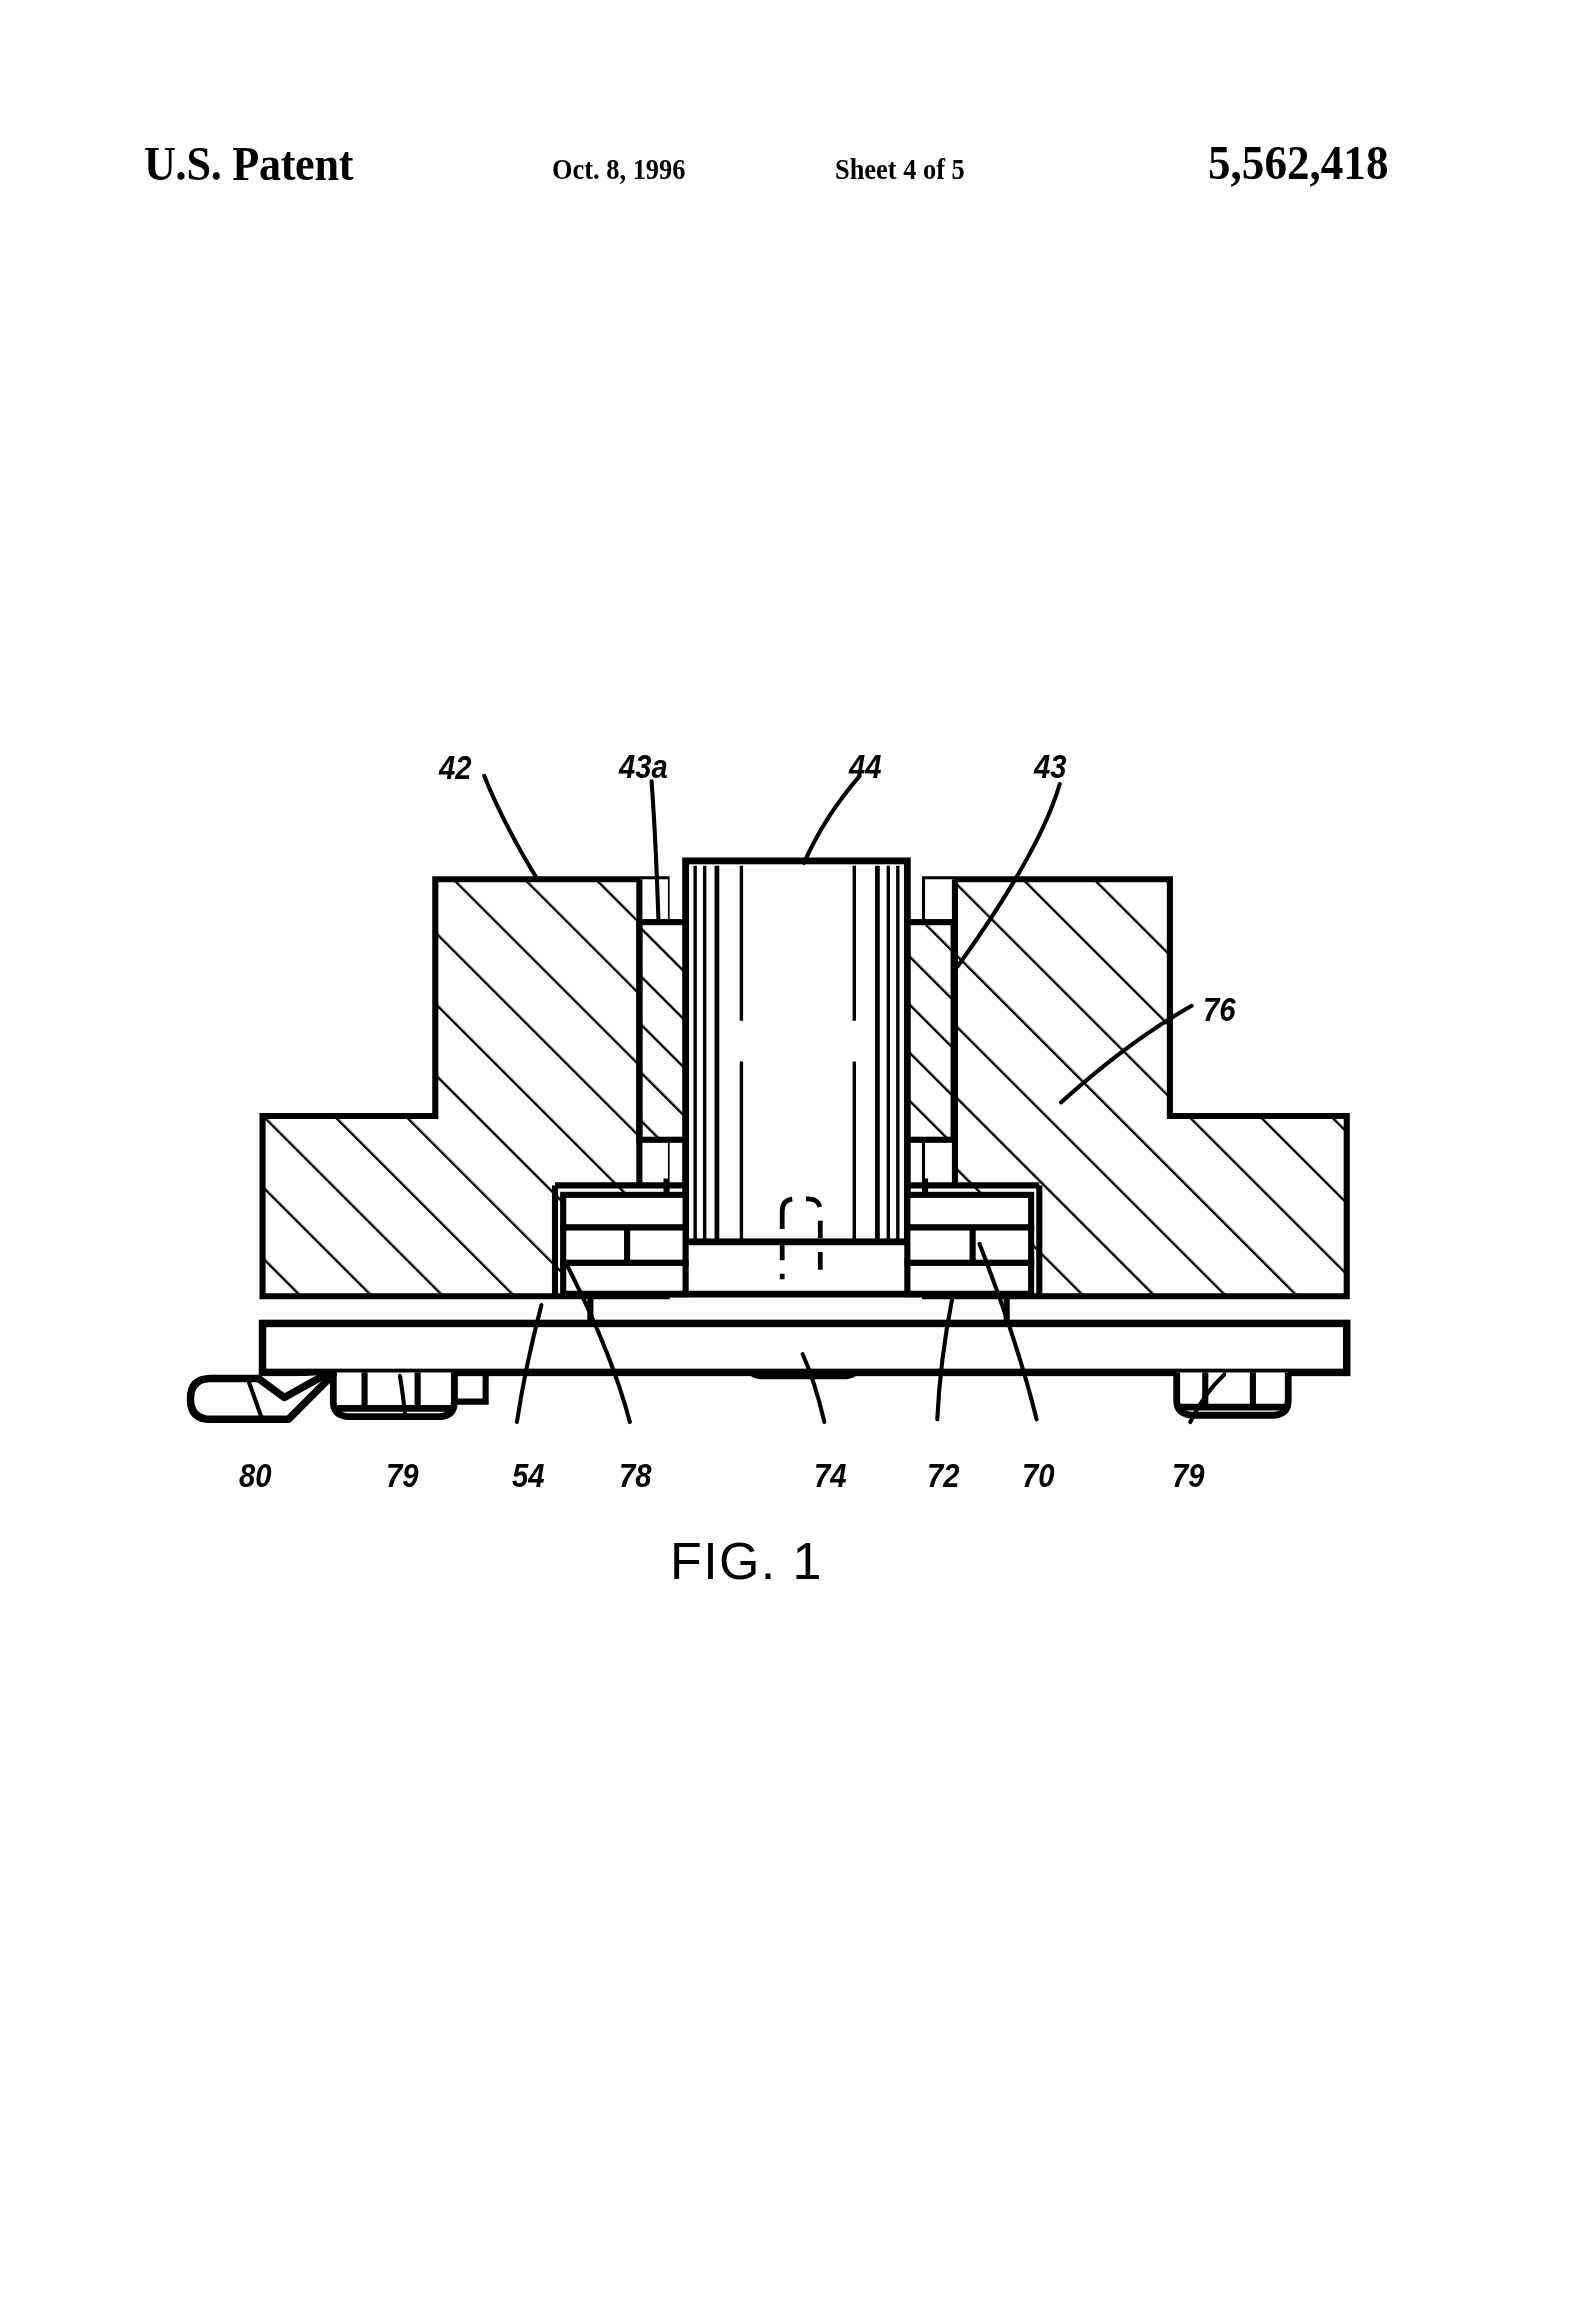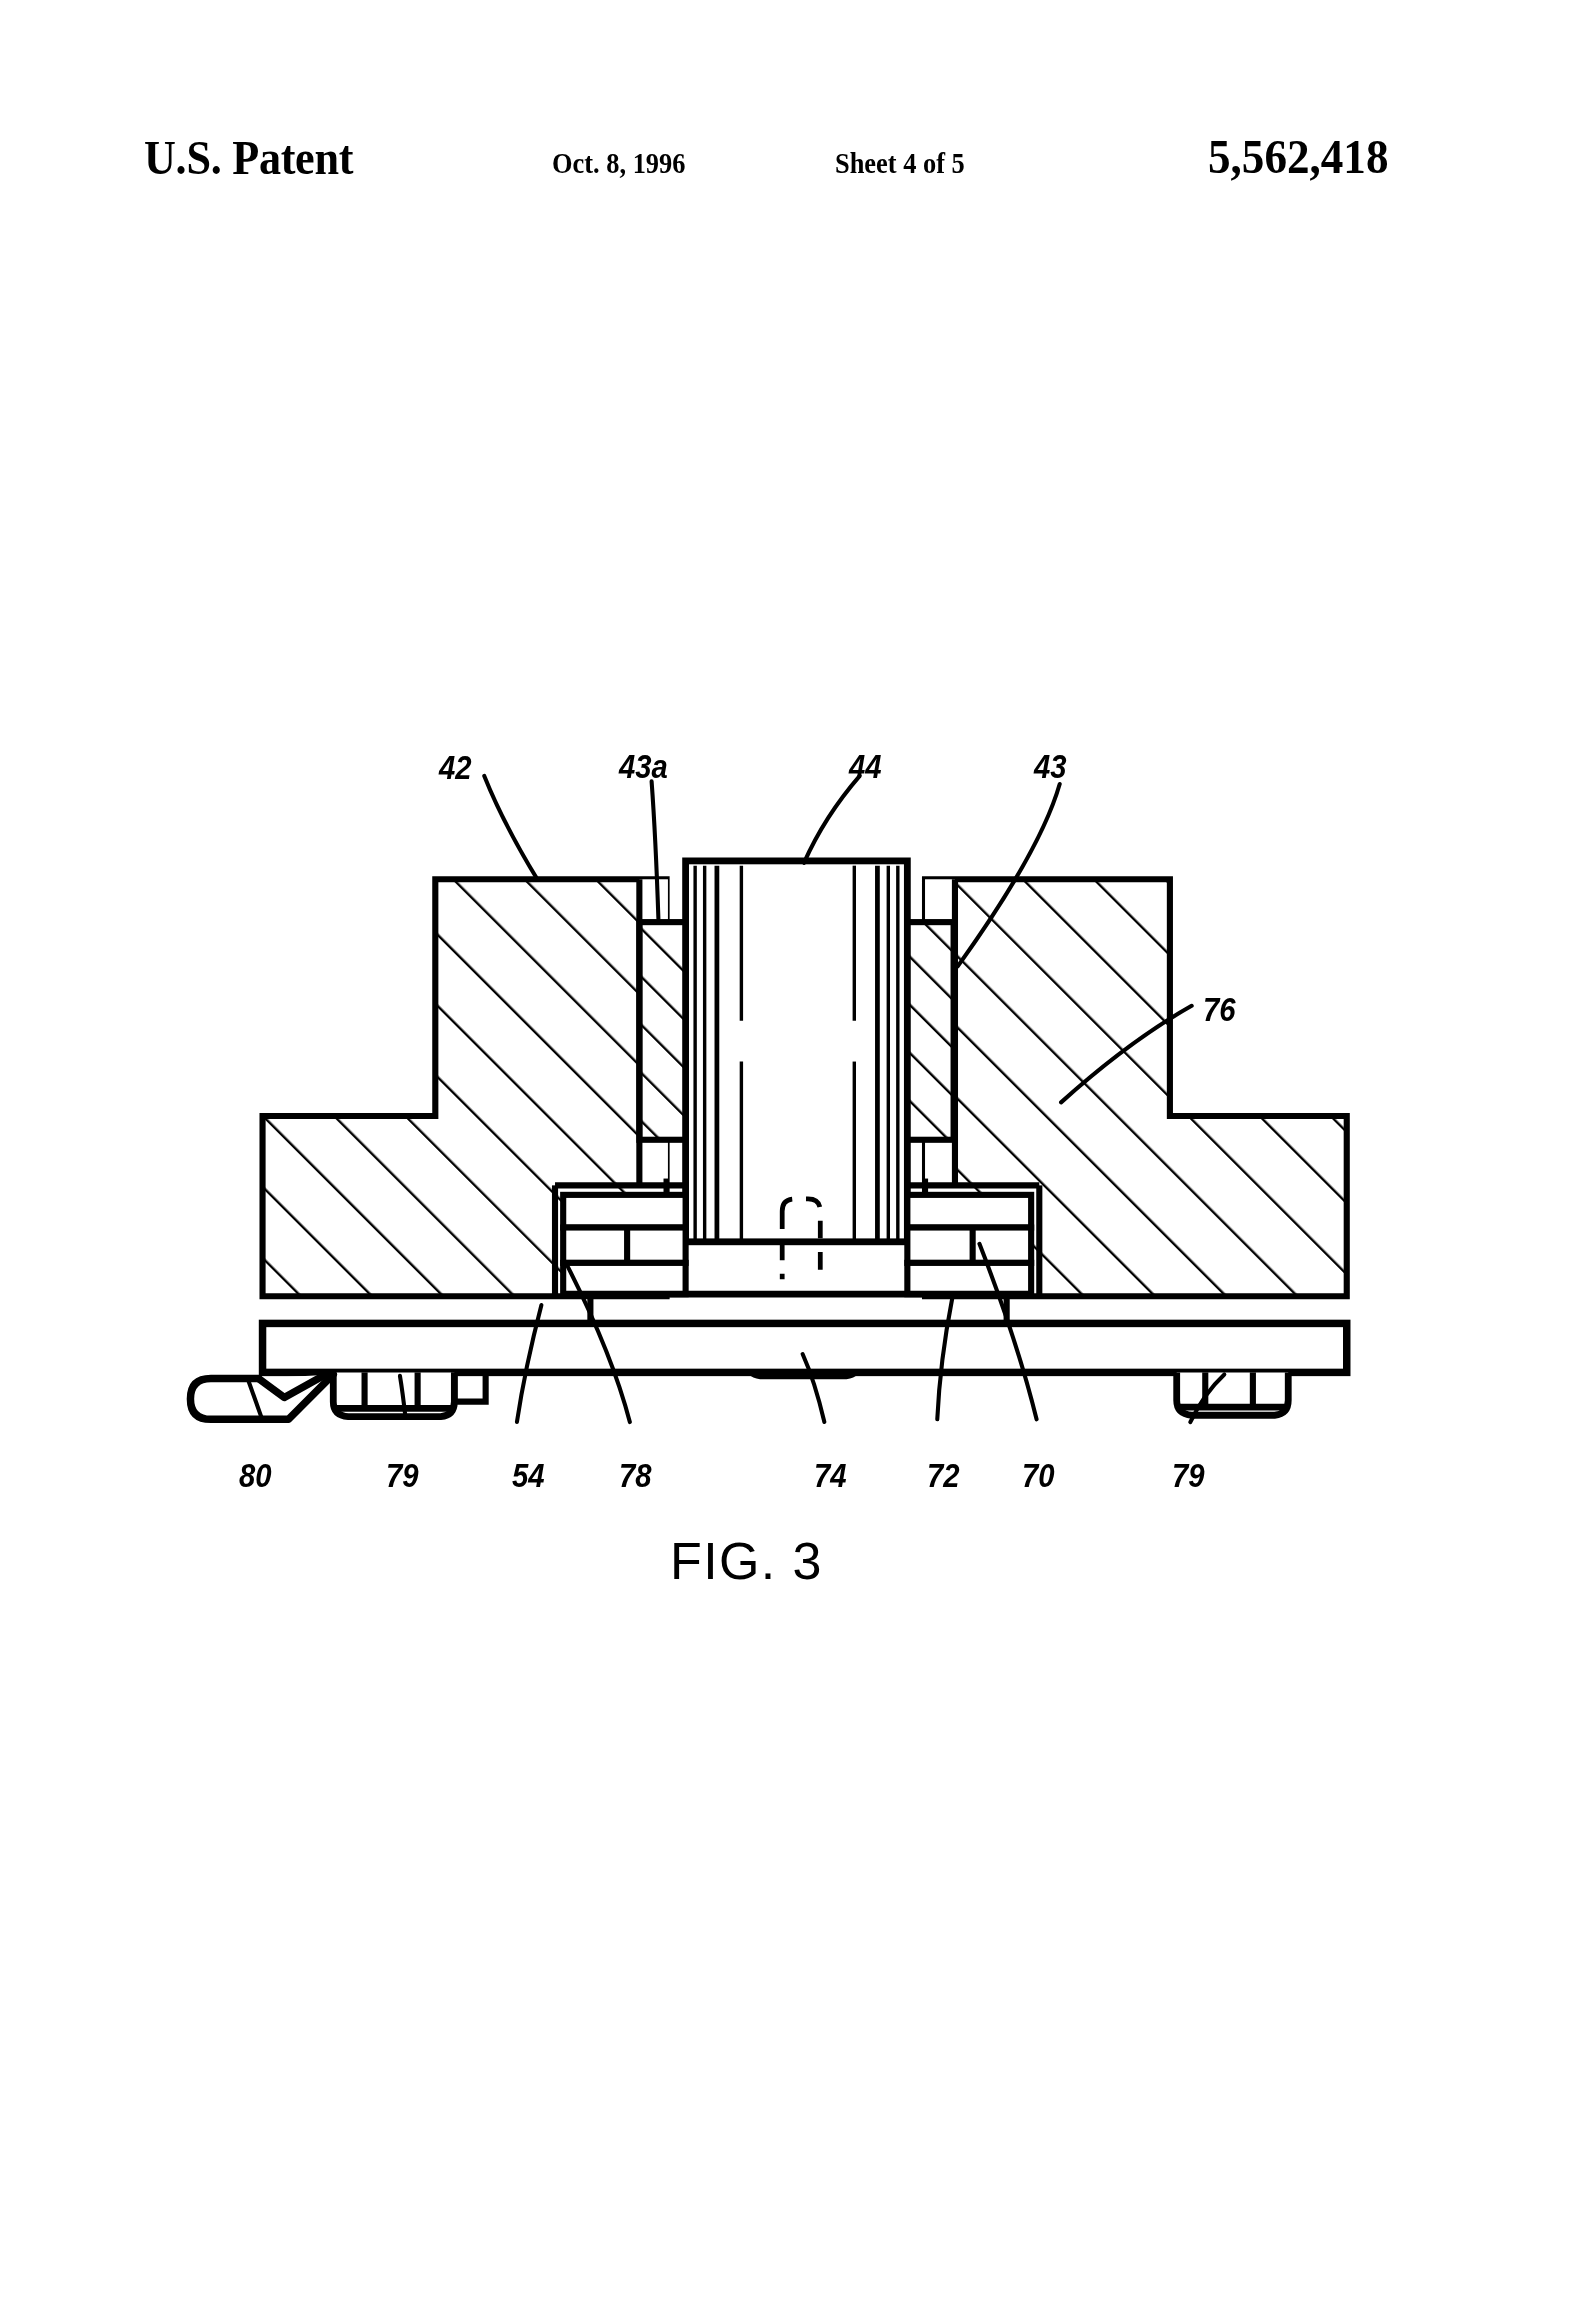--- a/index.html
+++ b/index.html
@@ -13,21 +13,21 @@
     position: relative;
     font-family: "Liberation Serif", serif;
     color: #000000;
     overflow: hidden;
   }
 
   
   #patent-header {
     position: absolute;
     left: 0;
-    top: 4px;
+    top: 10px;
     width: 1578px;
     height: 204px;
   }
   .hdr-text {
     position: absolute;
     white-space: nowrap;
     color: #000;
   }
   #hdr-office {
     left: 144px;
@@ -291,15 +291,15 @@
       <div class="ref-label" style="left: 239px; top: 1456px;">80</div>
       <div class="ref-label" style="left: 386px; top: 1456px;">79</div>
       <div class="ref-label" style="left: 512px; top: 1456px;">54</div>
       <div class="ref-label" style="left: 619px; top: 1456px;">78</div>
       <div class="ref-label" style="left: 814px; top: 1456px;">74</div>
       <div class="ref-label" style="left: 927px; top: 1456px;">72</div>
       <div class="ref-label" style="left: 1022px; top: 1456px;">70</div>
       <div class="ref-label" style="left: 1172px; top: 1456px;">79</div>
     </div>
 
-  <div id="fig-caption">FIG. 3</div>
+  <div id="fig-caption">FIG. 1</div>
 </div>
 
 
 </body></html>

